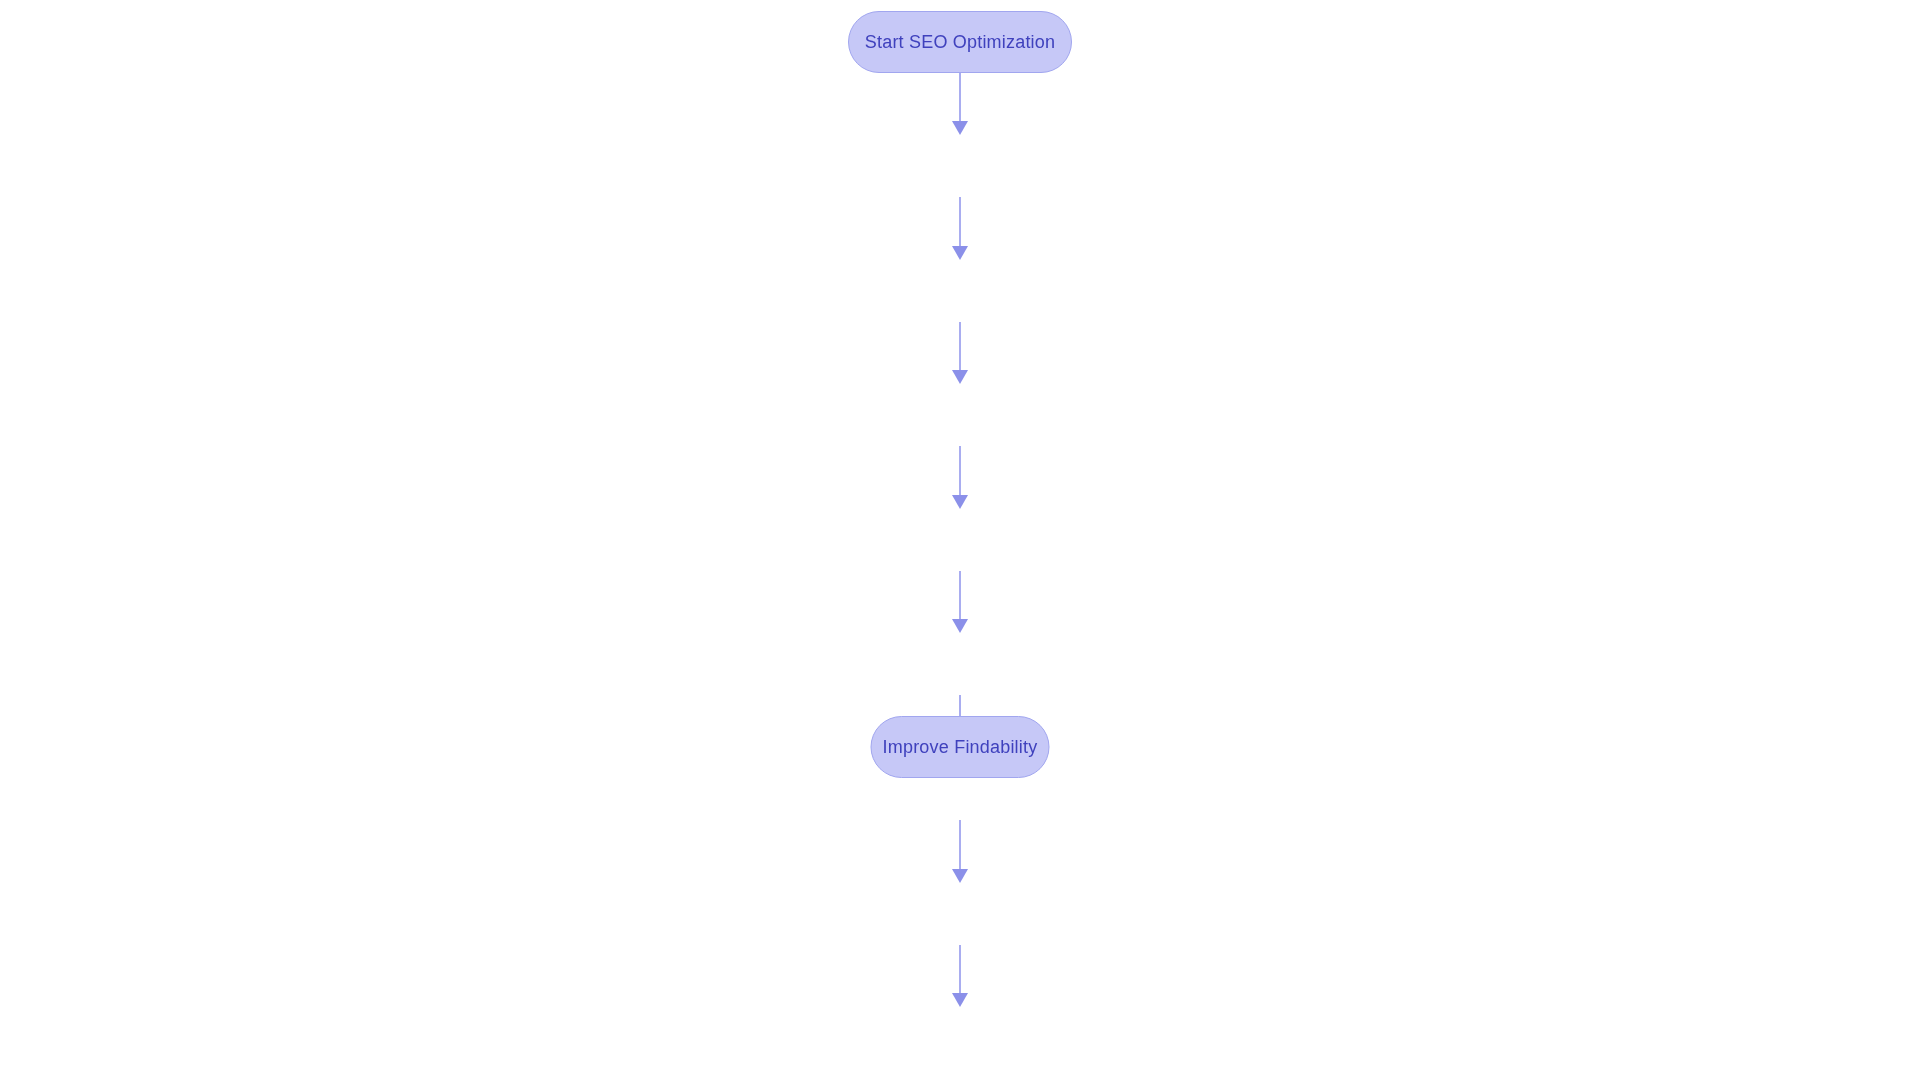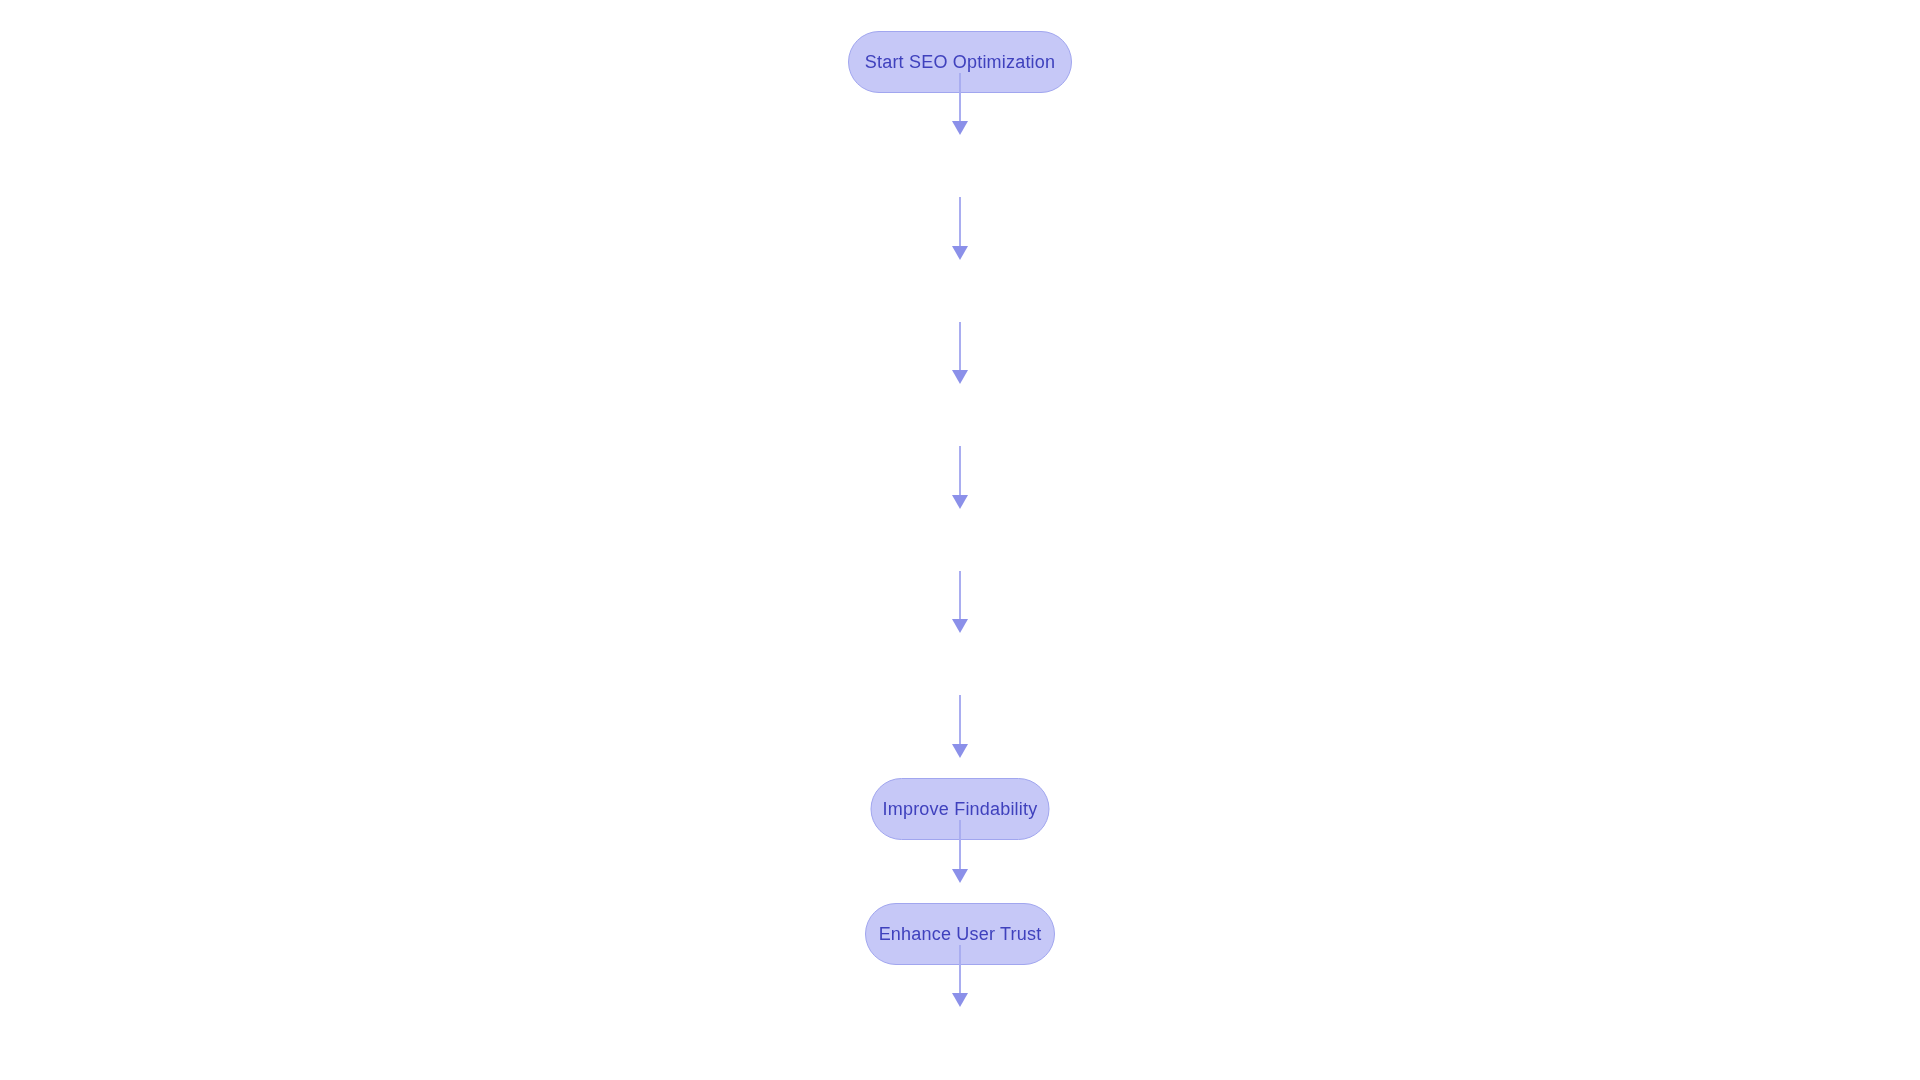--- a/index.html
+++ b/index.html
@@ -20,21 +20,20 @@
     left: 50%;
     transform: translateX(-50%);
     height: 62px;
     box-sizing: border-box;
     border-radius: 31px;
     background: var(--node-fill, #c6c8f7);
     border: 1px solid var(--node-border, #a1a6ef);
     display: flex;
     align-items: center;
     justify-content: center;
-    margin-top: 20px;
   }
   .node-label {
     font-size: 18px;
     line-height: 1;
     color: var(--node-text, #3f41bd);
     white-space: nowrap;
     letter-spacing: 0.2px;
   }
   .arrow {
     position: absolute;
@@ -95,32 +94,29 @@
     <div class="arrow-line"></div>
     <div class="arrow-head"></div>
   </div>
 
 
   <div class="arrow" style="top:695px;height:63px">
     <div class="arrow-line"></div>
     <div class="arrow-head"></div>
   </div>
 
-  <div class="node" style="top:758px;width:179px">
+  <div class="node" style="top:716px;width:179px">
     <span class="node-label">Improve Findability</span>
   </div>
 
   <div class="arrow" style="top:820px;height:63px">
     <div class="arrow-line"></div>
     <div class="arrow-head"></div>
   </div>
 
-  <div class="node" style="top:883px;width:190px">
-    <span class="node-label">Enhance User Trust</span>
-  </div>
 
   <div class="arrow" style="top:945px;height:62px">
     <div class="arrow-line"></div>
     <div class="arrow-head"></div>
   </div>
 
 
 </div>
 
 </body></html>

